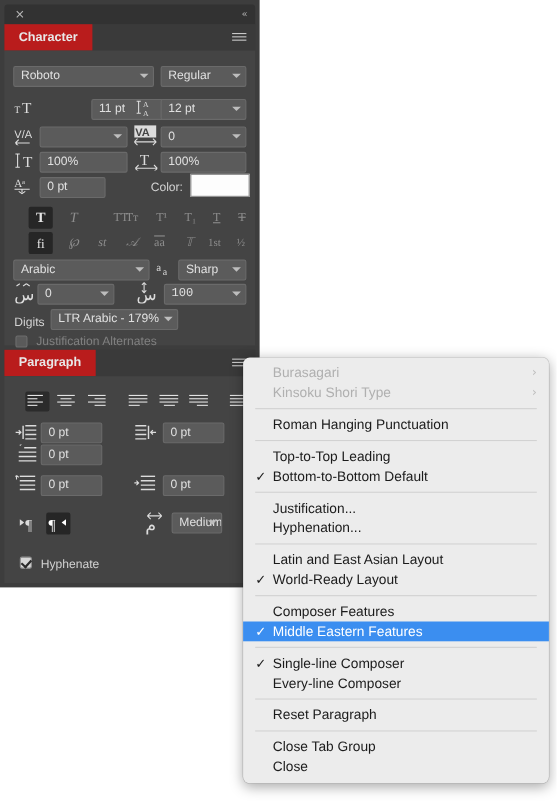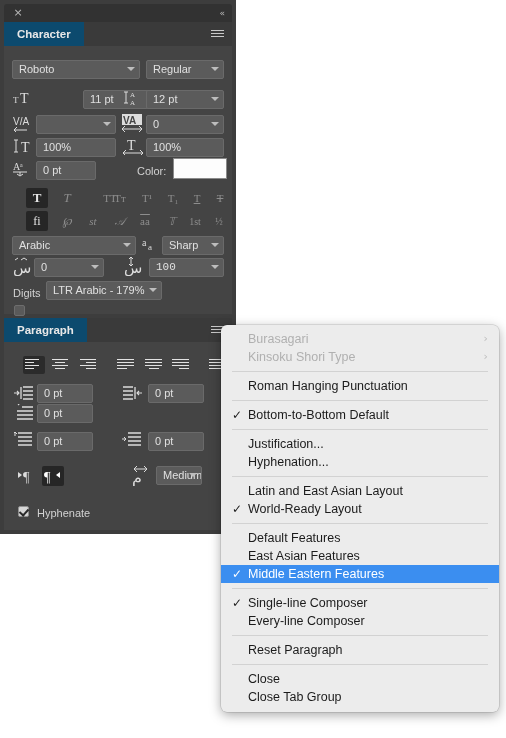--- a/index.html
+++ b/index.html
@@ -30,21 +30,21 @@
     position:absolute;right:8px;top:3px;
     color:#b8b8b8;font-size:9px;line-height:12px;letter-spacing:-1px;
     font-family:"DejaVu Sans",sans-serif;
   }
   .tabstrip{
     position:absolute;left:4px;width:228px;height:24px;
     background:#3a3a3a;
   }
   .tab{
     position:absolute;left:0;top:0;height:24px;
-    background:#0c4a6e;
+    background:#b91c1c;
     color:#e8e8e8;font-size:11.5px;font-weight:bold;
     padding:0 13px;line-height:24px;
     box-sizing:border-box;
   }
   .panel-menu-icon{
     position:absolute;right:8px;top:8px;width:13px;height:9px;
   }
   .panel-menu-icon i{
     display:block;height:1px;background:#c9c9c9;margin-bottom:2px;
   }
@@ -325,20 +325,21 @@
 
     <div class="lbl" style="left:9px;top:240px;">Digits</div>
     <div class="fld" style="left:42px;top:235px;width:116px;">
       <span>LTR Arabic - 179%</span>
       <span class="cv">
           <i class="cvg"></i>
         </span>
     </div>
 
     <div class="chk dim" style="left:10px;top:259px;"></div>
+    <div class="lbl" style="left:29px;top:258px;color:#808080;">Justification Alternates</div>
   </div>
 
   <div class="tabstrip" style="top:318px;">
     <div class="tab">Paragraph</div>
     <div class="panel-menu-icon">
         <i></i>
         <i></i>
         <i></i>
       </div>
   </div>
@@ -468,32 +469,32 @@
     <div class="lbl" style="left:33px;top:164px;">Hyphenate</div>
   </div>
 </div>
 
 <div id="ctx-menu">
     <div class="mi dis"><span>Burasagari</span><span class="sub">›</span></div>
     <div class="mi dis"><span>Kinsoku Shori Type</span><span class="sub">›</span></div>
     <div class="msep"></div>
     <div class="mi"><span>Roman Hanging Punctuation</span></div>
     <div class="msep"></div>
+    <div class="mi"><span>Top-to-Top Leading</span></div>
     <div class="mi"><span class="tick">✓</span><span>Bottom-to-Bottom Default</span></div>
     <div class="msep"></div>
     <div class="mi"><span>Justification...</span></div>
     <div class="mi"><span>Hyphenation...</span></div>
     <div class="msep"></div>
     <div class="mi"><span>Latin and East Asian Layout</span></div>
     <div class="mi"><span class="tick">✓</span><span>World-Ready Layout</span></div>
     <div class="msep"></div>
-    <div class="mi"><span>Default Features</span></div>
-    <div class="mi"><span>East Asian Features</span></div>
+    <div class="mi"><span>Composer Features</span></div>
     <div class="mi hl"><span class="tick">✓</span><span>Middle Eastern Features</span></div>
     <div class="msep"></div>
     <div class="mi"><span class="tick">✓</span><span>Single-line Composer</span></div>
     <div class="mi"><span>Every-line Composer</span></div>
     <div class="msep"></div>
     <div class="mi"><span>Reset Paragraph</span></div>
     <div class="msep"></div>
+    <div class="mi"><span>Close Tab Group</span></div>
     <div class="mi"><span>Close</span></div>
-    <div class="mi"><span>Close Tab Group</span></div>
   </div>
 
 </body></html>

